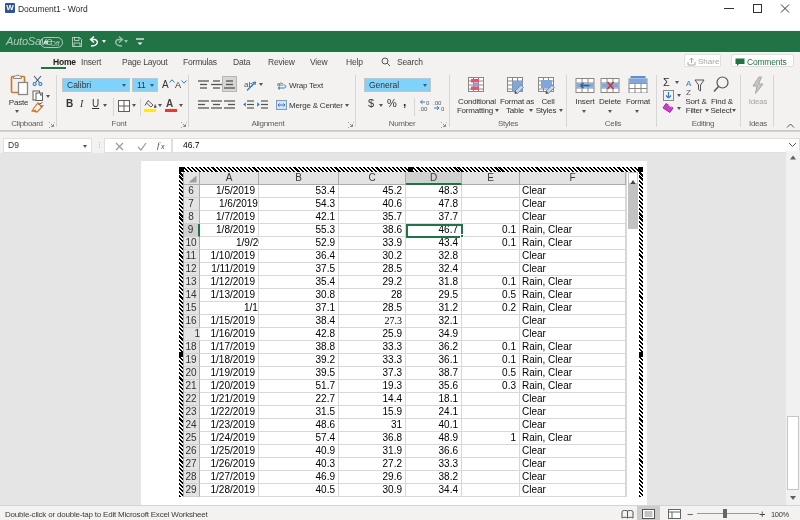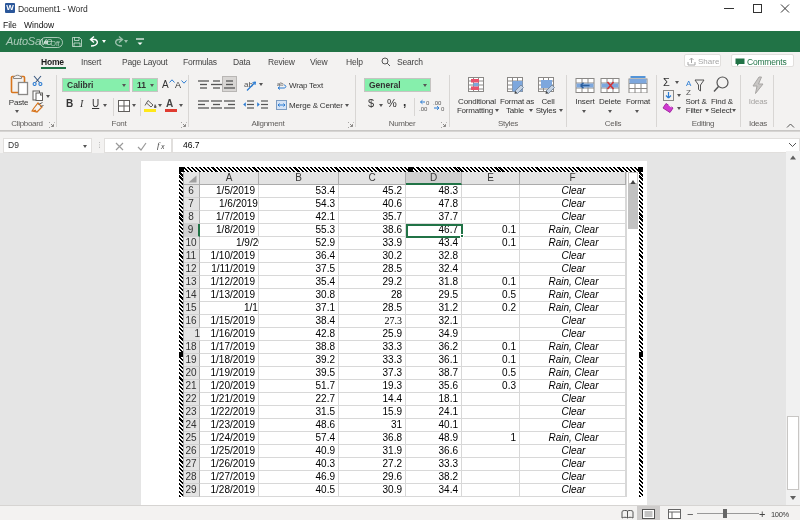--- a/index.html
+++ b/index.html
@@ -4,66 +4,62 @@
 html,body{width:800px;height:520px;overflow:hidden;background:#fff;}
 #app{position:relative;width:800px;height:520px;font-family:"Liberation Sans",sans-serif;background:#fff;}
 .abs{position:absolute;}
 #titlebar{position:absolute;left:0;top:0;width:800px;height:17px;background:#fff;}
 #ticon{position:absolute;left:5px;top:3px;width:10px;height:10px;background:#2b579a;border-radius:1px;color:#fff;font-size:8px;font-weight:bold;text-align:center;line-height:10px;}
 #ttext{position:absolute;left:18px;top:3.5px;font-size:8.5px;letter-spacing:-0.1px;color:#2b2b2b;}
 #menubar{position:absolute;left:0;top:17px;width:800px;height:14px;background:#fff;font-size:8.5px;color:#111;}
 #qat{position:absolute;left:0;top:31px;width:800px;height:21px;background:#217346;}
 #tabrow{position:absolute;left:0;top:52px;width:800px;height:18px;background:#f3f2f1;}
 .tab{position:absolute;top:4.5px;font-size:8.5px;letter-spacing:-0.2px;color:#444;}
-.tab.active{color:#1b1b1b;font-weight:bold;}
+.tab.active{color:#1b1b1b;font-weight:bold;margin-left:12px;}
 #homeline{position:absolute;left:41px;top:15px;width:25px;height:2px;background:#217346;}
 #ribbon{position:absolute;left:0;top:70px;width:800px;height:61px;background:#f3f2f1;border-bottom:1px solid #c8c6c4;}
 .gsep{position:absolute;top:5px;height:52px;width:1px;background:#d8d6d4;}
 .glabel{position:absolute;top:49px;font-size:8px;letter-spacing:-0.3px;color:#605e5c;width:80px;text-align:center;}
 .rtext{position:absolute;font-size:8px;letter-spacing:-0.2px;color:#333;white-space:nowrap;}
 .ctext{position:absolute;font-size:8px;letter-spacing:-0.2px;color:#333;white-space:nowrap;text-align:center;}
 .caret{position:absolute;width:0;height:0;border-left:2.6px solid transparent;border-right:2.6px solid transparent;border-top:3px solid #555;}
-.combo{position:absolute;background:#86efac;border:1px solid #c6c4c2;font-size:8.5px;color:#333;padding-left:4px;font-weight:bold;}
+.combo{position:absolute;background:#7dd3fc;border:1px solid #c6c4c2;font-size:8.5px;color:#333;padding-left:4px;}
 .combo .cc{position:absolute;right:3px;top:5px;width:0;height:0;border-left:2.6px solid transparent;border-right:2.6px solid transparent;border-top:3px solid #555;}
 #fbar{position:absolute;left:0;top:131px;width:800px;height:22px;background:#f3f2f1;border-top:1px solid #d6d4d2;}
 .fbox{position:absolute;background:#fff;border:1px solid #e1dfdd;}
 #doc{position:absolute;left:0;top:153px;width:800px;height:352px;background:#e5e5e5;}
 #page{position:absolute;left:141px;top:8px;width:506px;height:344px;background:#fff;}
 .hatch{position:absolute;background:repeating-linear-gradient(45deg,#000 0 1.5px,#fff 1.5px 2.9px);}
 .handle{position:absolute;width:5px;height:5px;background:#000;}
 .ch{position:absolute;background:#e3e3e3;border-right:1px solid #ababab;border-bottom:1px solid #ababab;font-size:10px;color:#3b3b3b;text-align:center;line-height:12px;}
 .chd{background:#d0d0d0;border-bottom:2px solid #217346;line-height:11px;}
 .corner{background:#e3e3e3;}
 .rh{position:absolute;background:#e3e3e3;border-right:1px solid #ababab;border-bottom:1px solid #d0d0d0;font-size:10px;color:#333;text-align:center;line-height:12px;}
 .rh9{background:#d0d0d0;border-right:2px solid #217346;}
 .cell{position:absolute;background:#fff;border-right:1px solid #d8d8d8;border-bottom:1px solid #d8d8d8;font-size:10px;color:#000;line-height:12px;white-space:nowrap;overflow:hidden;}
 .cell.r{text-align:right;padding-right:3px;}
-.cell.l{text-align:center;padding-left:2px;font-style:italic;}
+.cell.l{text-align:left;padding-left:2px;}
 #selcell{position:absolute;border:2px solid #217346;background:transparent;}
 #fillhandle{position:absolute;width:4px;height:4px;background:#217346;border:1px solid #fff;}
 #status{position:absolute;left:0;top:505px;width:800px;height:15px;background:#f3f2f1;border-top:1px solid #d6d4d2;font-size:8px;letter-spacing:-0.2px;color:#3b3b3b;}
 #wsb{position:absolute;left:786px;top:151px;width:14px;height:354px;background:#f1f1f1;}
 </style></head><body>
 <div id="app">
 <div id="titlebar">
   <div id="ticon">W</div>
   <div id="ttext">Document1 - Word</div>
   <svg class="abs" style="left:723px;top:0" width="13" height="17">
         <line x1="1" y1="8.5" x2="11" y2="8.5" stroke="#333" stroke-width="1"></line>
       </svg>
   <svg class="abs" style="left:751px;top:0" width="13" height="17">
         <rect x="2.5" y="4.5" width="8" height="8" fill="none" stroke="#333" stroke-width="1"></rect>
       </svg>
   <svg class="abs" style="left:779px;top:0" width="13" height="17">
         <path d="M2 4.5 L10 12.5 M10 4.5 L2 12.5" stroke="#333" stroke-width="1"></path>
       </svg>
-</div>
-<div id="menubar">
-  <span style="position:absolute;left:3px;top:3px;">File</span>
-  <span style="position:absolute;left:24px;top:3px;">Window</span>
 </div>
 <div id="qat">
   <div style="position:absolute;left:6px;top:0;height:21px;line-height:21px;font-size:11px;letter-spacing:-0.2px;color:rgba(255,255,255,.62);font-style:italic;">AutoSave</div>
   <svg class="abs" style="left:40px;top:5.5px" width="23" height="11">
         <rect x="0.5" y="0.5" width="22" height="10" rx="5" fill="none" stroke="rgba(255,255,255,.62)"></rect>
         <circle cx="6" cy="5.5" r="2.1" fill="rgba(255,255,255,.62)"></circle>
         <text x="10.5" y="8.5" font-size="7" fill="rgba(255,255,255,.62)" font-family="Liberation Sans">Off</text>
       </svg>
   <svg class="abs" style="left:71px;top:5px" width="12" height="12" viewBox="0 0 12 12">
         <path d="M1.5 1.5 H8.5 L10.5 3.5 V10.5 H1.5 Z M3.5 1.5 V4.5 H8 V1.5 M3 10.5 V7 H9 V10.5" fill="none" stroke="rgba(255,255,255,.62)" stroke-width="1"></path>
@@ -580,20 +576,21 @@
 <div class="abs" style="left:628px;top:183.5px;width:10px;height:45px;background:#c2c2c2;"></div>
 <div id="wsb"></div>
 <div class="abs" style="left:786px;top:151px;width:14px;height:14px;background:#f1f1f1;"><svg width="14" height="14">
         <path d="M7 4.5 L10 8.5 L4 8.5 Z" fill="#606060"></path>
       </svg></div>
 <div class="abs" style="left:787px;top:416px;width:12px;height:74px;background:#fff;border:1px solid #c8c6c4;"></div>
 <div class="abs" style="left:786px;top:491px;width:14px;height:14px;background:#f1f1f1;"><svg width="14" height="14">
         <path d="M7 9 L10 5 L4 5 Z" fill="#606060"></path>
       </svg></div>
 <div id="status">
+  <span style="position:absolute;left:5px;top:4px;">Double-click or double-tap to Edit Microsoft Excel Worksheet</span>
   <svg class="abs" style="left:621px;top:4px" width="13" height="9" viewBox="0 0 13 9">
         <path d="M6.5 1 C5 0 1.5 0.5 1 1.5 V8 C2.5 7 5.5 7 6.5 8 C7.5 7 10.5 7 12 8 V1.5 C11.5 0.5 8 0 6.5 1 M6.5 1 V8" fill="none" stroke="#555" stroke-width="1"></path>
       </svg>
   <div class="abs" style="left:637px;top:0;width:23px;height:15px;background:#cecccb;"></div>
   <svg class="abs" style="left:642px;top:3px" width="13" height="10">
         <rect x="0.5" y="0.5" width="12" height="9" fill="#fff" stroke="#555"></rect>
         <line x1="2.5" y1="3" x2="10.5" y2="3" stroke="#888"></line>
         <line x1="2.5" y1="5" x2="10.5" y2="5" stroke="#888"></line>
         <line x1="2.5" y1="7" x2="10.5" y2="7" stroke="#888"></line>
       </svg>

